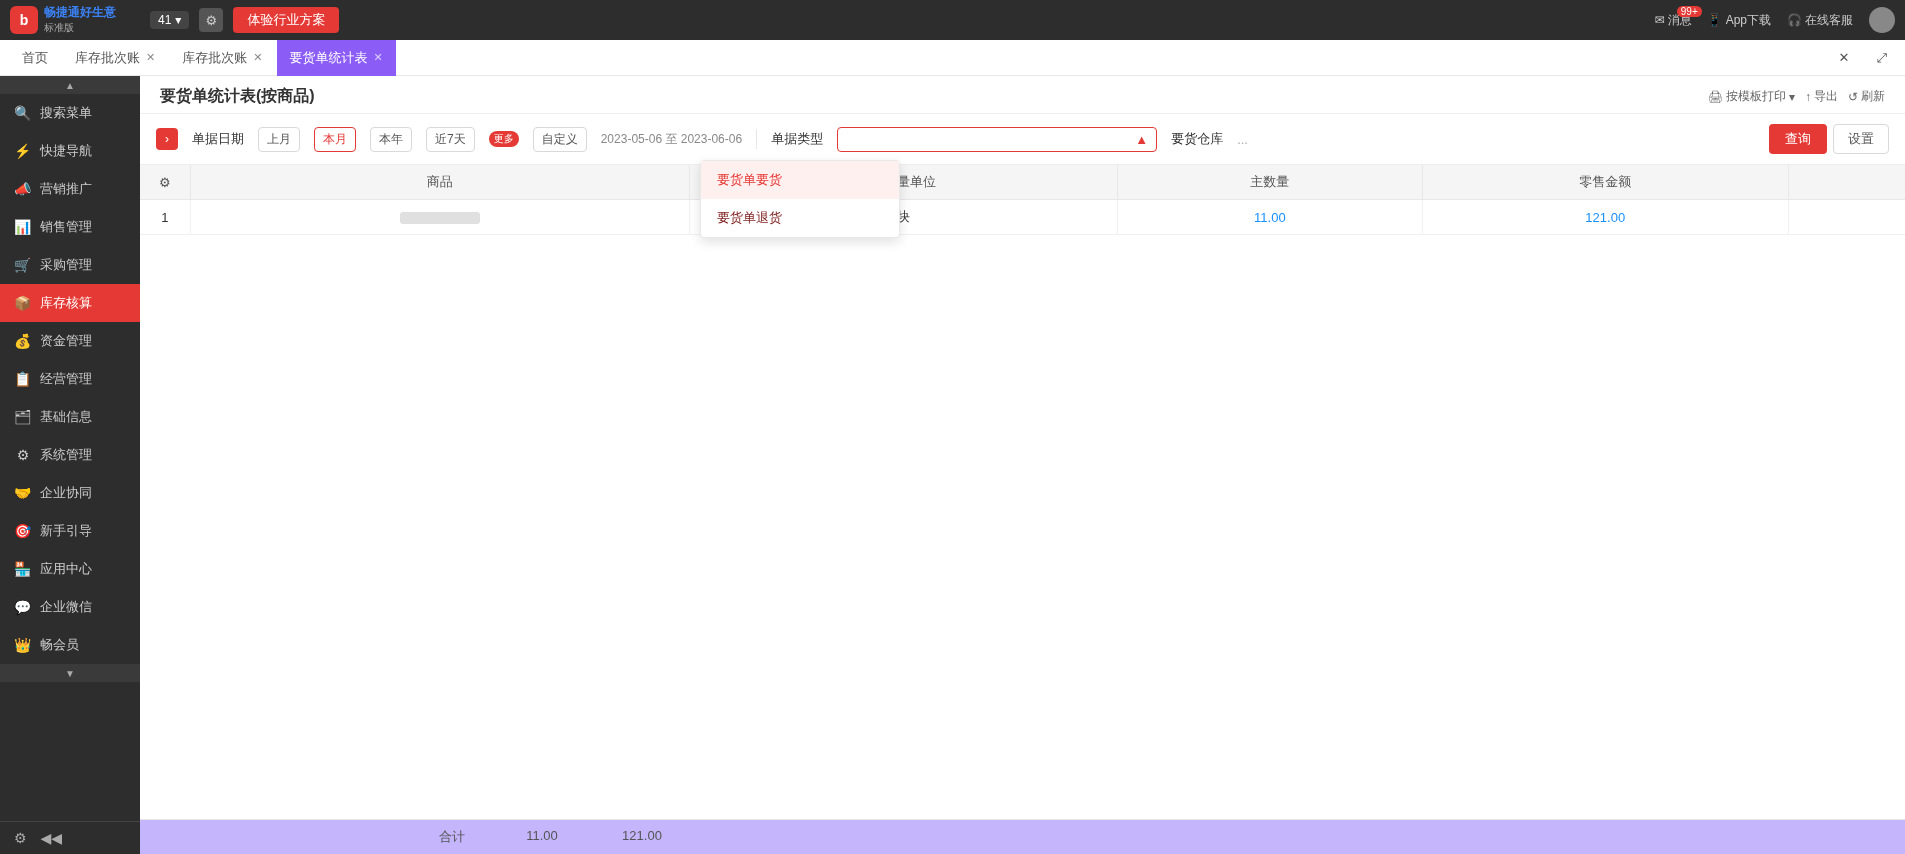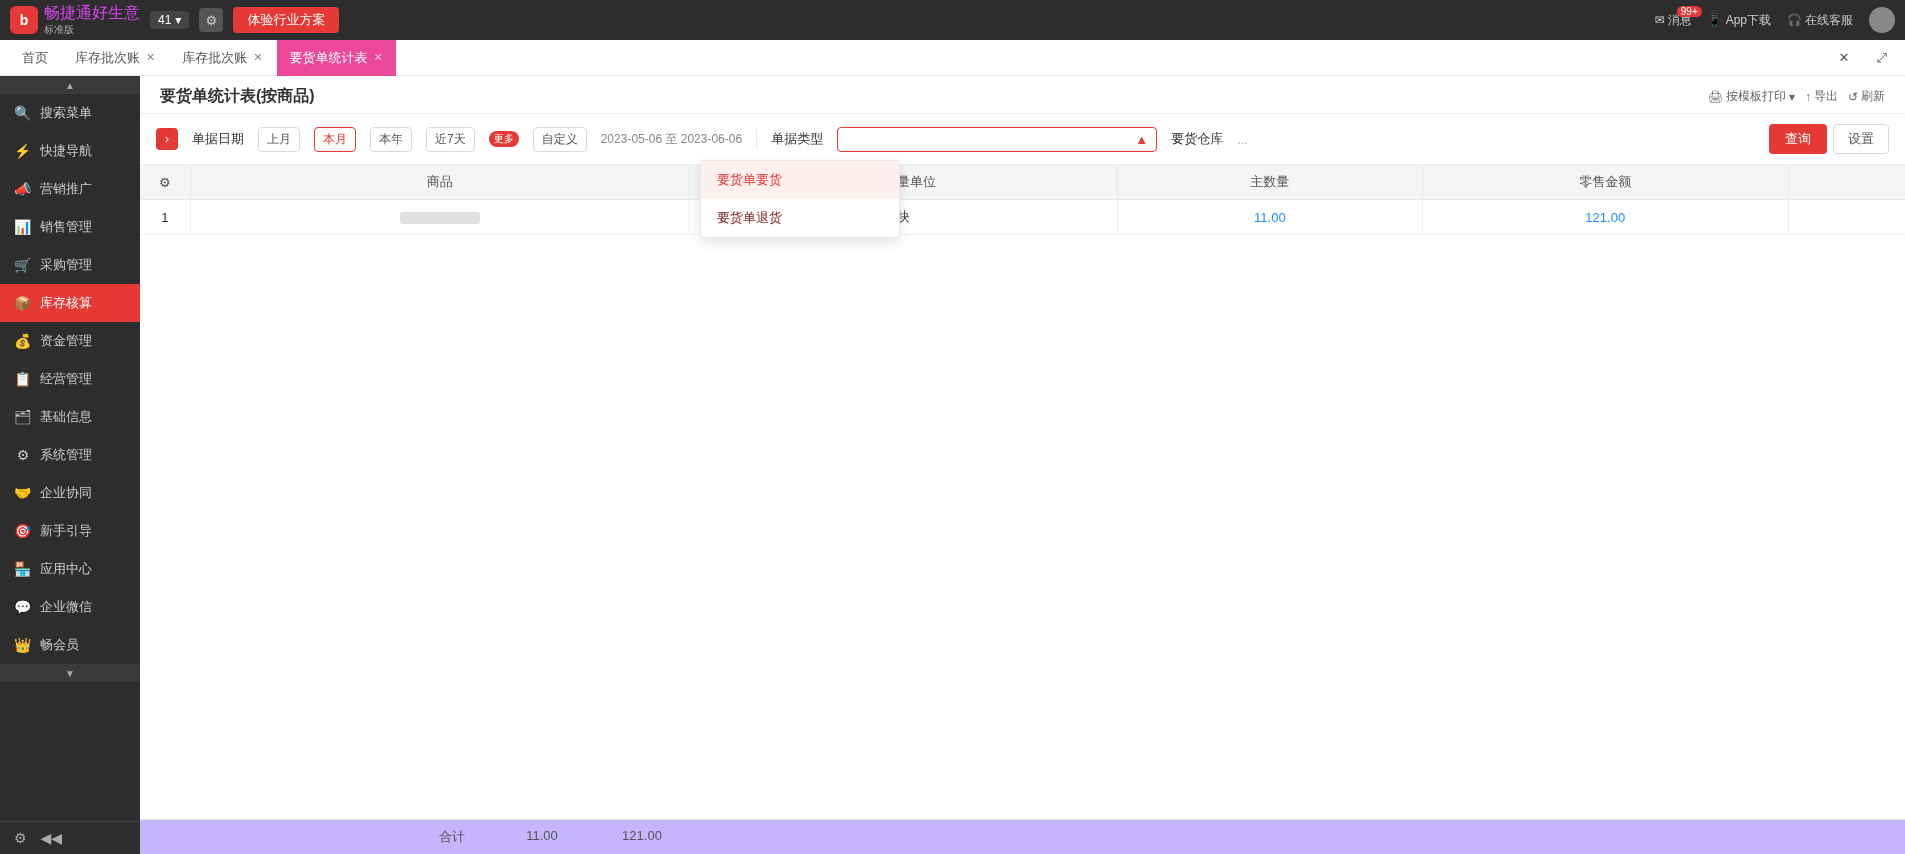--- a/index.html
+++ b/index.html
@@ -22,21 +22,21 @@
       gap: 6px;
     }
     .logo-icon {
       width: 28px;
       height: 28px;
       background: #e53935;
       border-radius: 6px;
       display: flex; align-items: center; justify-content: center;
       font-weight: bold; color: #fff; font-size: 14px;
     }
-    .logo-text { font-size: 16px; color: #d946ef; line-height: 1.3; }
+    .logo-text { font-size: 12px; color: #3b82f6; line-height: 1.3; font-weight: bold; }
     .logo-sub { font-size: 10px; color: #aaa; }
     .header-mid {
       flex: 1;
       display: flex;
       align-items: center;
       gap: 10px;
     }
     .company-selector {
       display: flex; align-items: center; gap: 4px;
       background: #444; border-radius: 4px; padding: 2px 8px;
@@ -79,21 +79,21 @@
       height: 36px;
       display: flex; align-items: center; gap: 4px;
       padding: 0 12px;
       cursor: pointer;
       font-size: 13px;
       color: #555;
       border-right: 1px solid transparent;
       position: relative;
     }
     .tab-item.active {
-      background: #ec4899; color: #fff; border-radius: 0;
+      background: #8b5cf6; color: #fff; border-radius: 0;
     }
     .tab-close {
       font-size: 11px; opacity: 0.7; margin-left: 2px; cursor: pointer;
     }
     .tab-expand-btn {
       width: 26px; height: 26px; margin-left: 6px;
       display: flex; align-items: center; justify-content: center;
       cursor: pointer; color: #555;
     }
 

